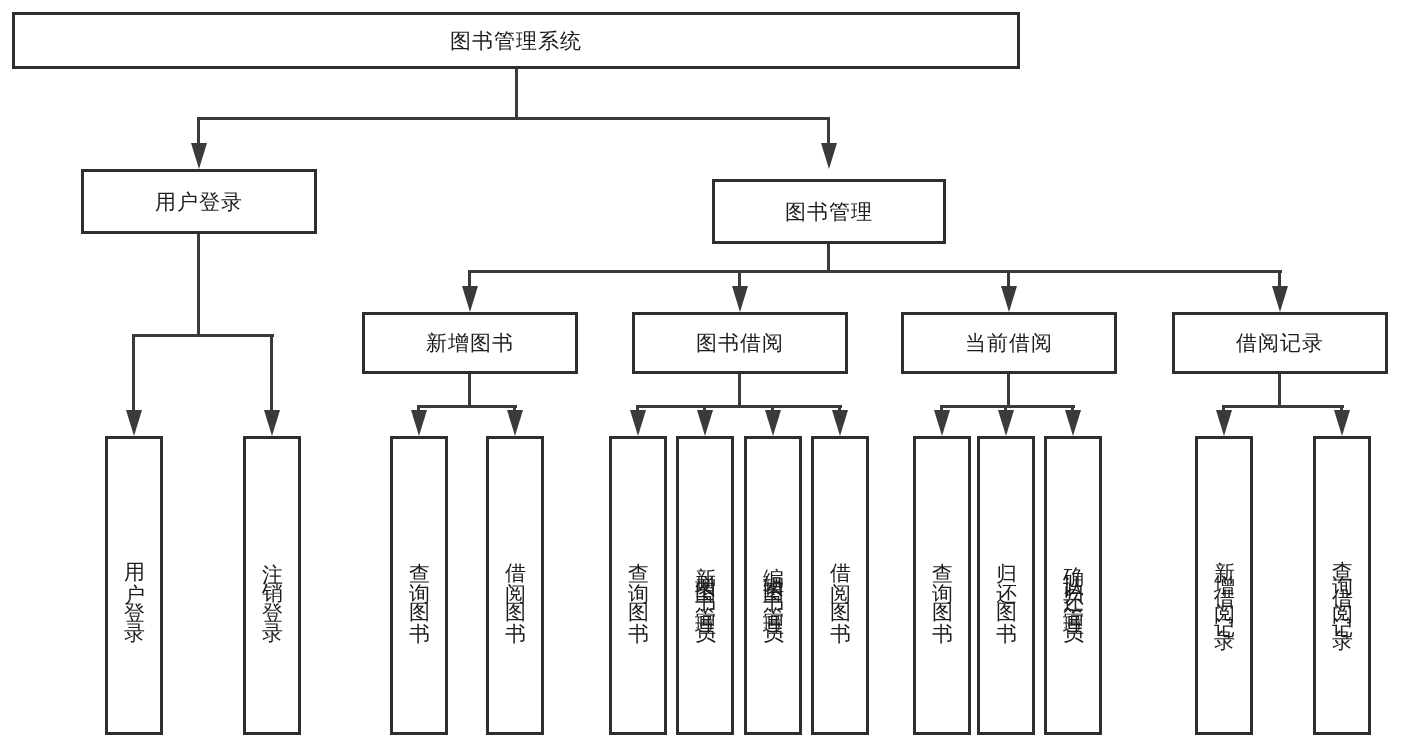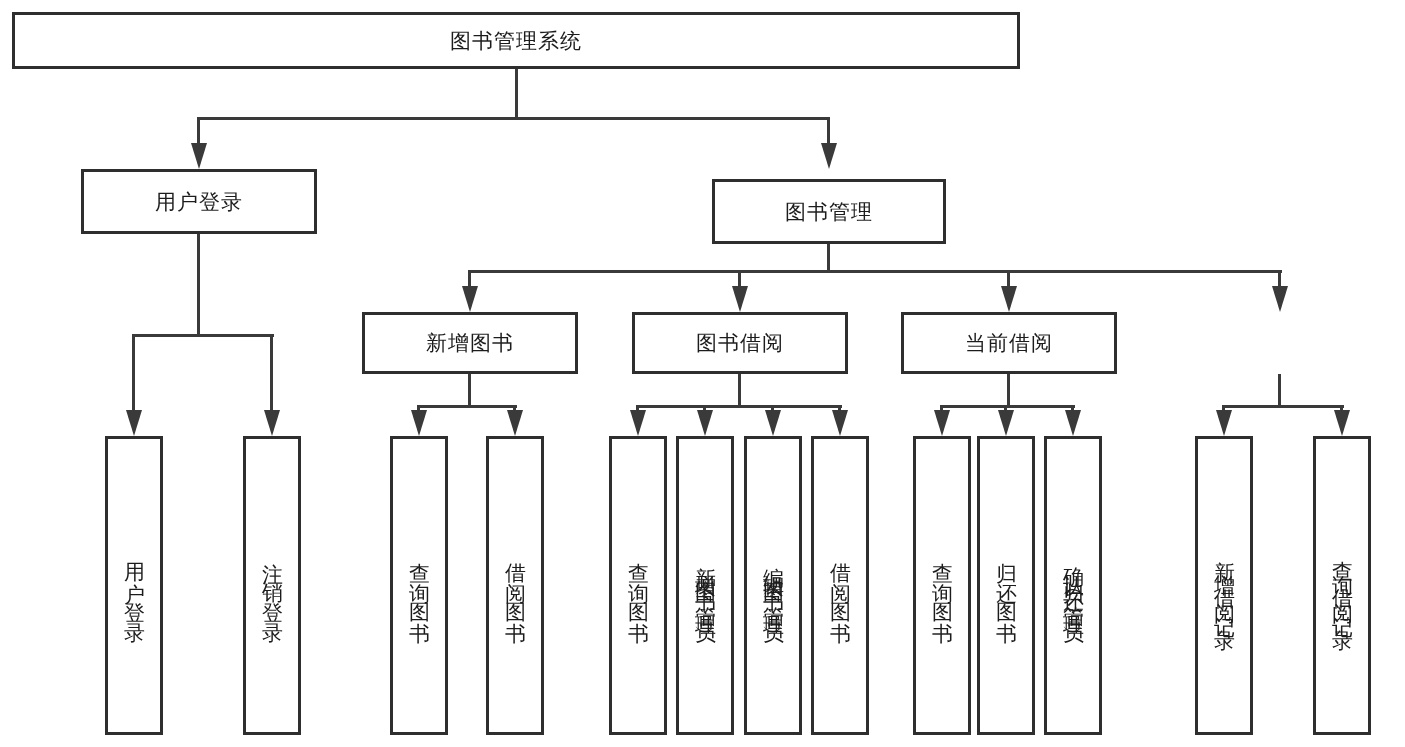--- a/index.html
+++ b/index.html
@@ -123,20 +123,23 @@
 
   <div class="node" style="left:362px;top:312px;width:216px;height:62px;">
     <span>新增图书</span>
   </div>
   <div class="node" style="left:632px;top:312px;width:216px;height:62px;">
     <span>图书借阅</span>
   </div>
   <div class="node" style="left:901px;top:312px;width:216px;height:62px;">
     <span>当前借阅</span>
   </div>
+  <div class="node" style="left:1172px;top:312px;width:216px;height:62px;">
+    <span>借阅记录</span>
+  </div>
 
   <div class="leaf sp4" style="left:105px;top:436px;width:58px;height:299px;">
     <span>用户登录</span>
   </div>
   <div class="leaf sp4" style="left:243px;top:436px;width:58px;height:299px;">
     <span>注销登录</span>
   </div>
 
   <div class="leaf sp4" style="left:390px;top:436px;width:58px;height:299px;">
     <span>查询图书</span>

